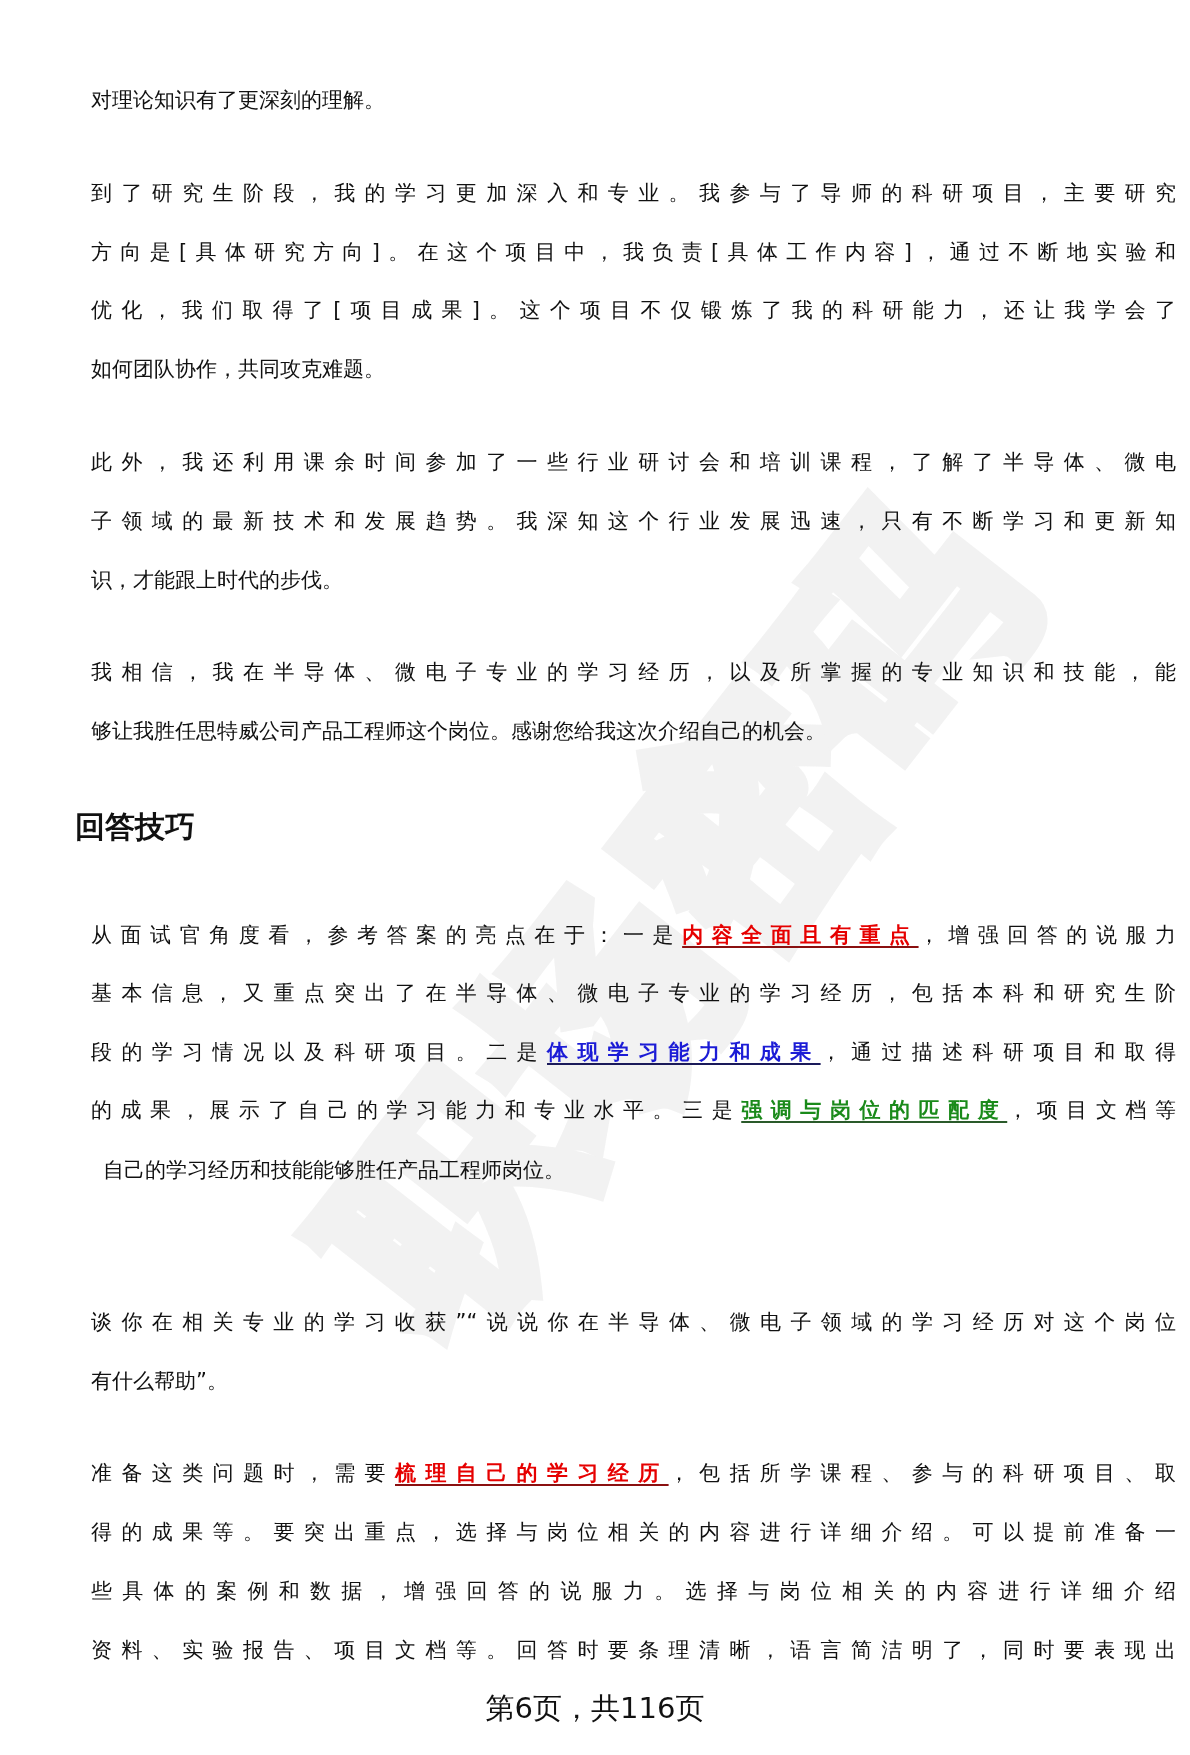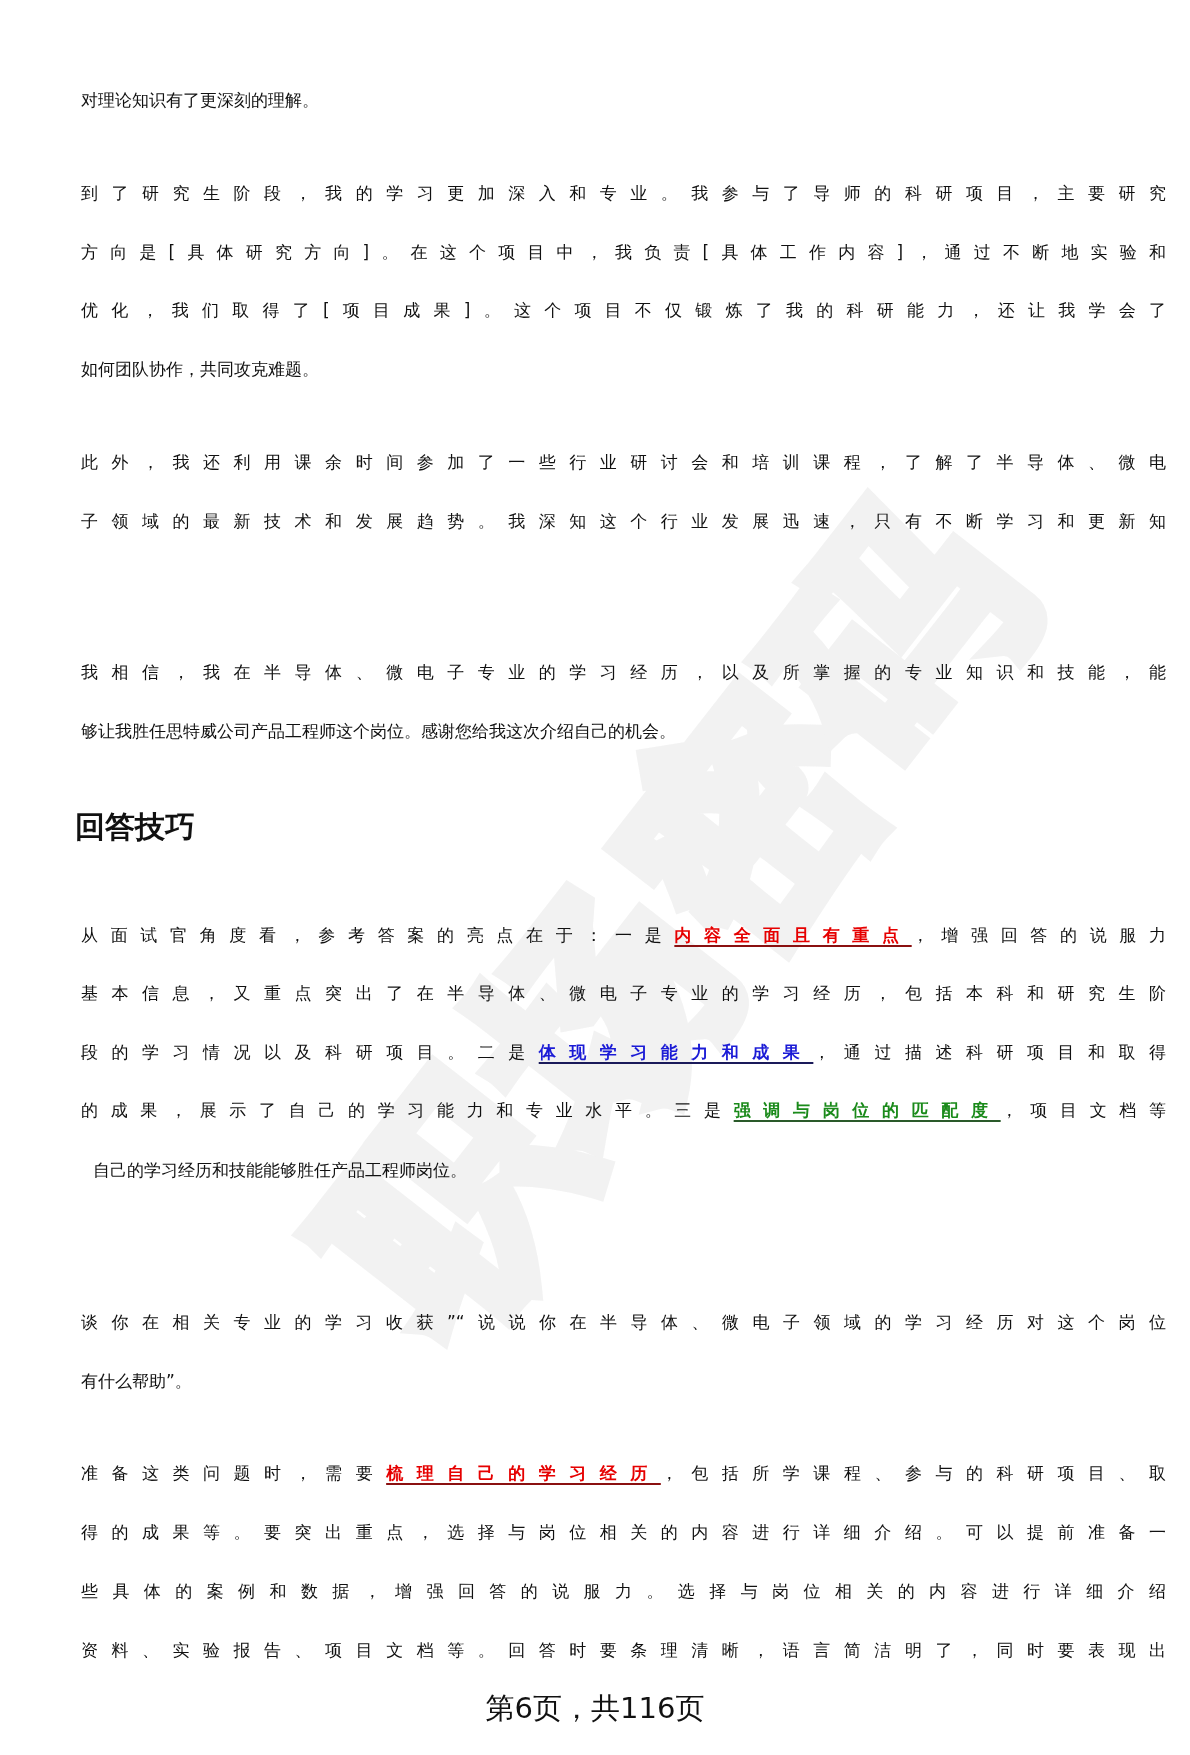--- a/index.html
+++ b/index.html
@@ -35,24 +35,24 @@
       -webkit-text-stroke: 18px #f1f1f1;
       transform: rotate(-52deg);
       transform-origin: center center;
       white-space: nowrap;
       z-index: 0;
       pointer-events: none;
       opacity: 0.9;
     }
     .line {
       position: absolute;
-      left: 81px;
+      left: 91px;
       width: 1085px;
       height: 40px;
-      font-size: 17px;
+      font-size: 21px;
       line-height: 40px;
       white-space: nowrap;
       z-index: 1;
       letter-spacing: 0px;
     }
     .line.justify {
       text-align: justify;
       text-align-last: justify;
     }
     .heading {
@@ -97,20 +97,21 @@
 
   <div class="line" style="top:80px;">对理论知识有了更深刻的理解。</div>
 
   <div class="line justify" style="top:173px;">到了研究生阶段，我的学习更加深入和专业。我参与了导师的科研项目，主要研究</div>
   <div class="line justify" style="top:232px;">方向是[具体研究方向]。在这个项目中，我负责[具体工作内容]，通过不断地实验和</div>
   <div class="line justify" style="top:290px;">优化，我们取得了[项目成果]。这个项目不仅锻炼了我的科研能力，还让我学会了</div>
   <div class="line" style="top:349px;">如何团队协作，共同攻克难题。</div>
 
   <div class="line justify" style="top:442px;">此外，我还利用课余时间参加了一些行业研讨会和培训课程，了解了半导体、微电</div>
   <div class="line justify" style="top:501px;">子领域的最新技术和发展趋势。我深知这个行业发展迅速，只有不断学习和更新知</div>
+  <div class="line" style="top:560px;">识，才能跟上时代的步伐。</div>
 
   <div class="line justify" style="top:652px;">我相信，我在半导体、微电子专业的学习经历，以及所掌握的专业知识和技能，能</div>
   <div class="line" style="top:711px;">够让我胜任思特威公司产品工程师这个岗位。感谢您给我这次介绍自己的机会。</div>
 
   <div class="heading">回答技巧</div>
 
   <div class="line justify" style="top:915px;">
     <span>从面试官角度看，参考答案的亮点在于：一是</span><span class="hl red">内容全面且有重点</span><span>，增强回答的说服力</span>
   </div>
   <div class="line justify" style="top:973px;">基本信息，又重点突出了在半导体、微电子专业的学习经历，包括本科和研究生阶</div>

